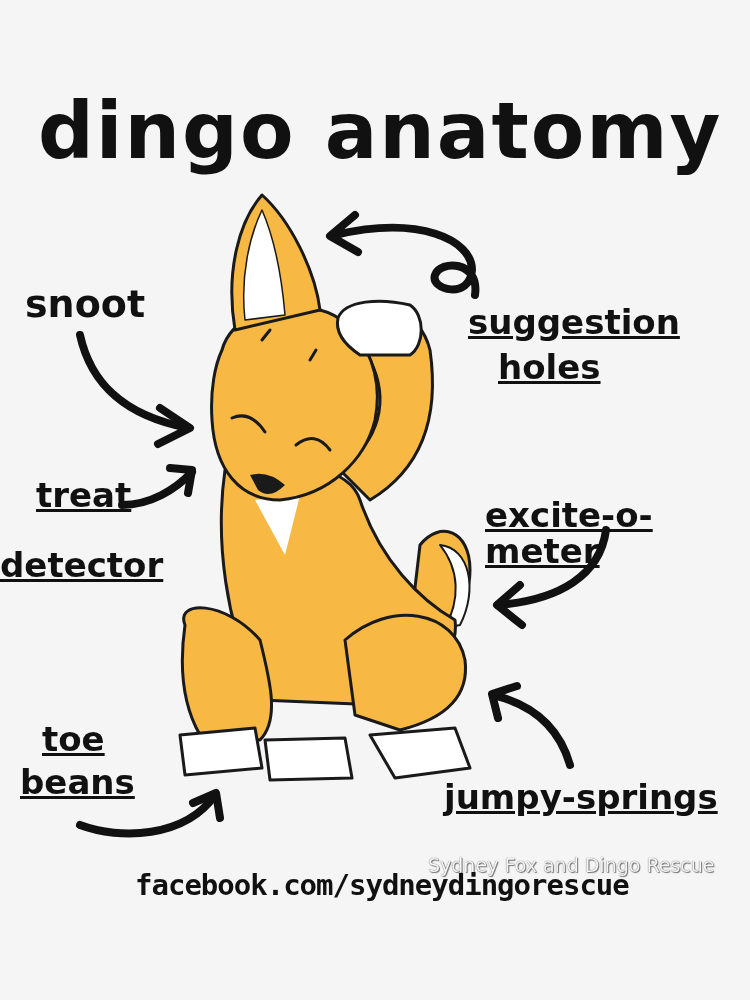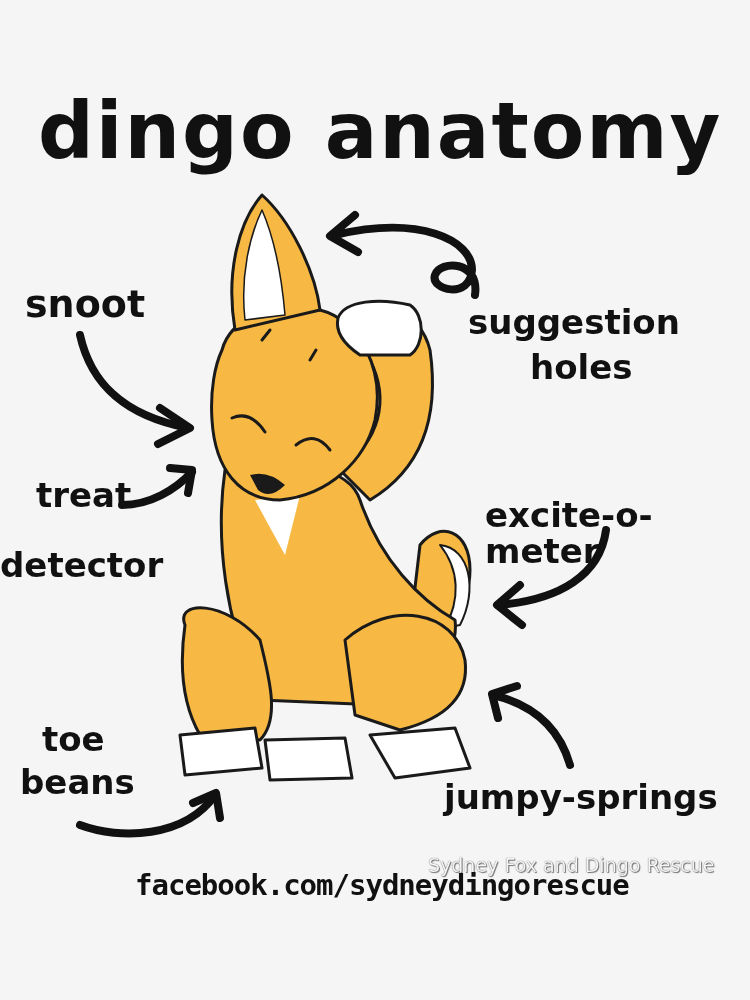--- a/index.html
+++ b/index.html
@@ -1,19 +1,19 @@
 <!DOCTYPE html>
 <html><head>
 <meta charset="utf-8">
 <style>
   html, body { margin: 0; padding: 0; }
   body { width: 750px; height: 1000px; background: #f5f5f5; position: relative; overflow: hidden; font-family: "DejaVu Sans", sans-serif; }
   .title { position: absolute; left: 38px; top: 92px; font-size: 78px; font-weight: bold; color: #111; letter-spacing: 2px; line-height: 1; }
   .label { position: absolute; color: #111; font-weight: bold; font-size: 38px; line-height: 1.05; }
-  .label.sm { font-size: 34px; }
+  .label.sm { font-size: 34px; text-decoration: underline; }
   .watermark { position: absolute; left: 428px; top: 854px; font-size: 19px; color: #f5f5f5; text-shadow: 0 0 1px #444, 1px 1px 1px #777; font-family: "DejaVu Sans", sans-serif; }
   .fb { position: absolute; left: 135px; top: 868px; font-size: 29px; font-weight: bold; color: #111; font-family: "DejaVu Sans Mono", monospace; letter-spacing: -1px; }
   svg.art { position: absolute; left: 0; top: 0; }
 </style>
 </head>
 <body>
 
 <div class="title">dingo anatomy</div>
 
 <svg class="art" width="750" height="1000" viewBox="0 0 750 1000">
@@ -71,20 +71,20 @@
 
     <path d="M80 825 C 120 840, 185 838, 215 795"></path>
     <path d="M193 803 L 216 793 L 220 818"></path>
   </g>
 </svg>
 
 <div class="label" style="left:25px; top:285px;">snoot</div>
 <div class="label sm" style="left:36px; top:478px;">treat</div>
 <div class="label sm" style="left:0px; top:548px;">detector</div>
 <div class="label sm" style="left:468px; top:305px;">suggestion</div>
-<div class="label sm" style="left:530px; top:350px;text-align:center;">holes</div>
+<div class="label sm" style="left:498px; top:350px;text-align:center;">holes</div>
 <div class="label sm" style="left:485px; top:482px;margin-top:16px;">excite-o-meter</div>
 <div class="label sm" style="left:42px; top:722px;">toe</div>
 <div class="label sm" style="left:20px; top:765px;">beans</div>
 <div class="label sm" style="left:444px; top:780px;">jumpy-springs</div>
 
 <div class="watermark">Sydney Fox and Dingo  Rescue</div>
 <div class="fb">facebook.com/sydneydingorescue</div>
 
 </body></html>

